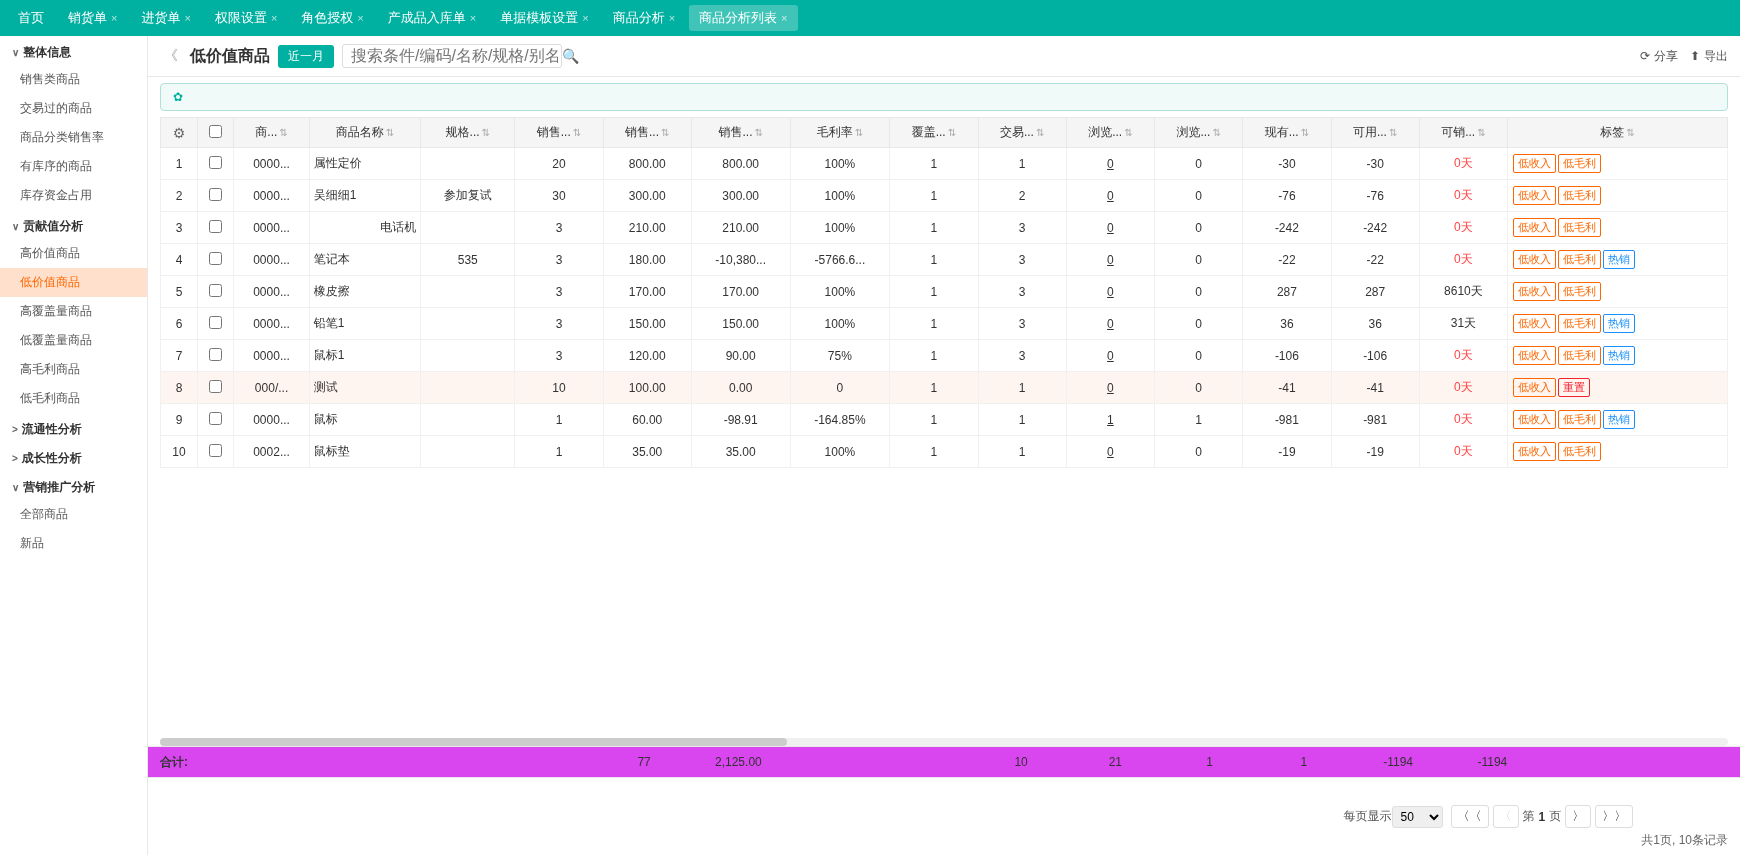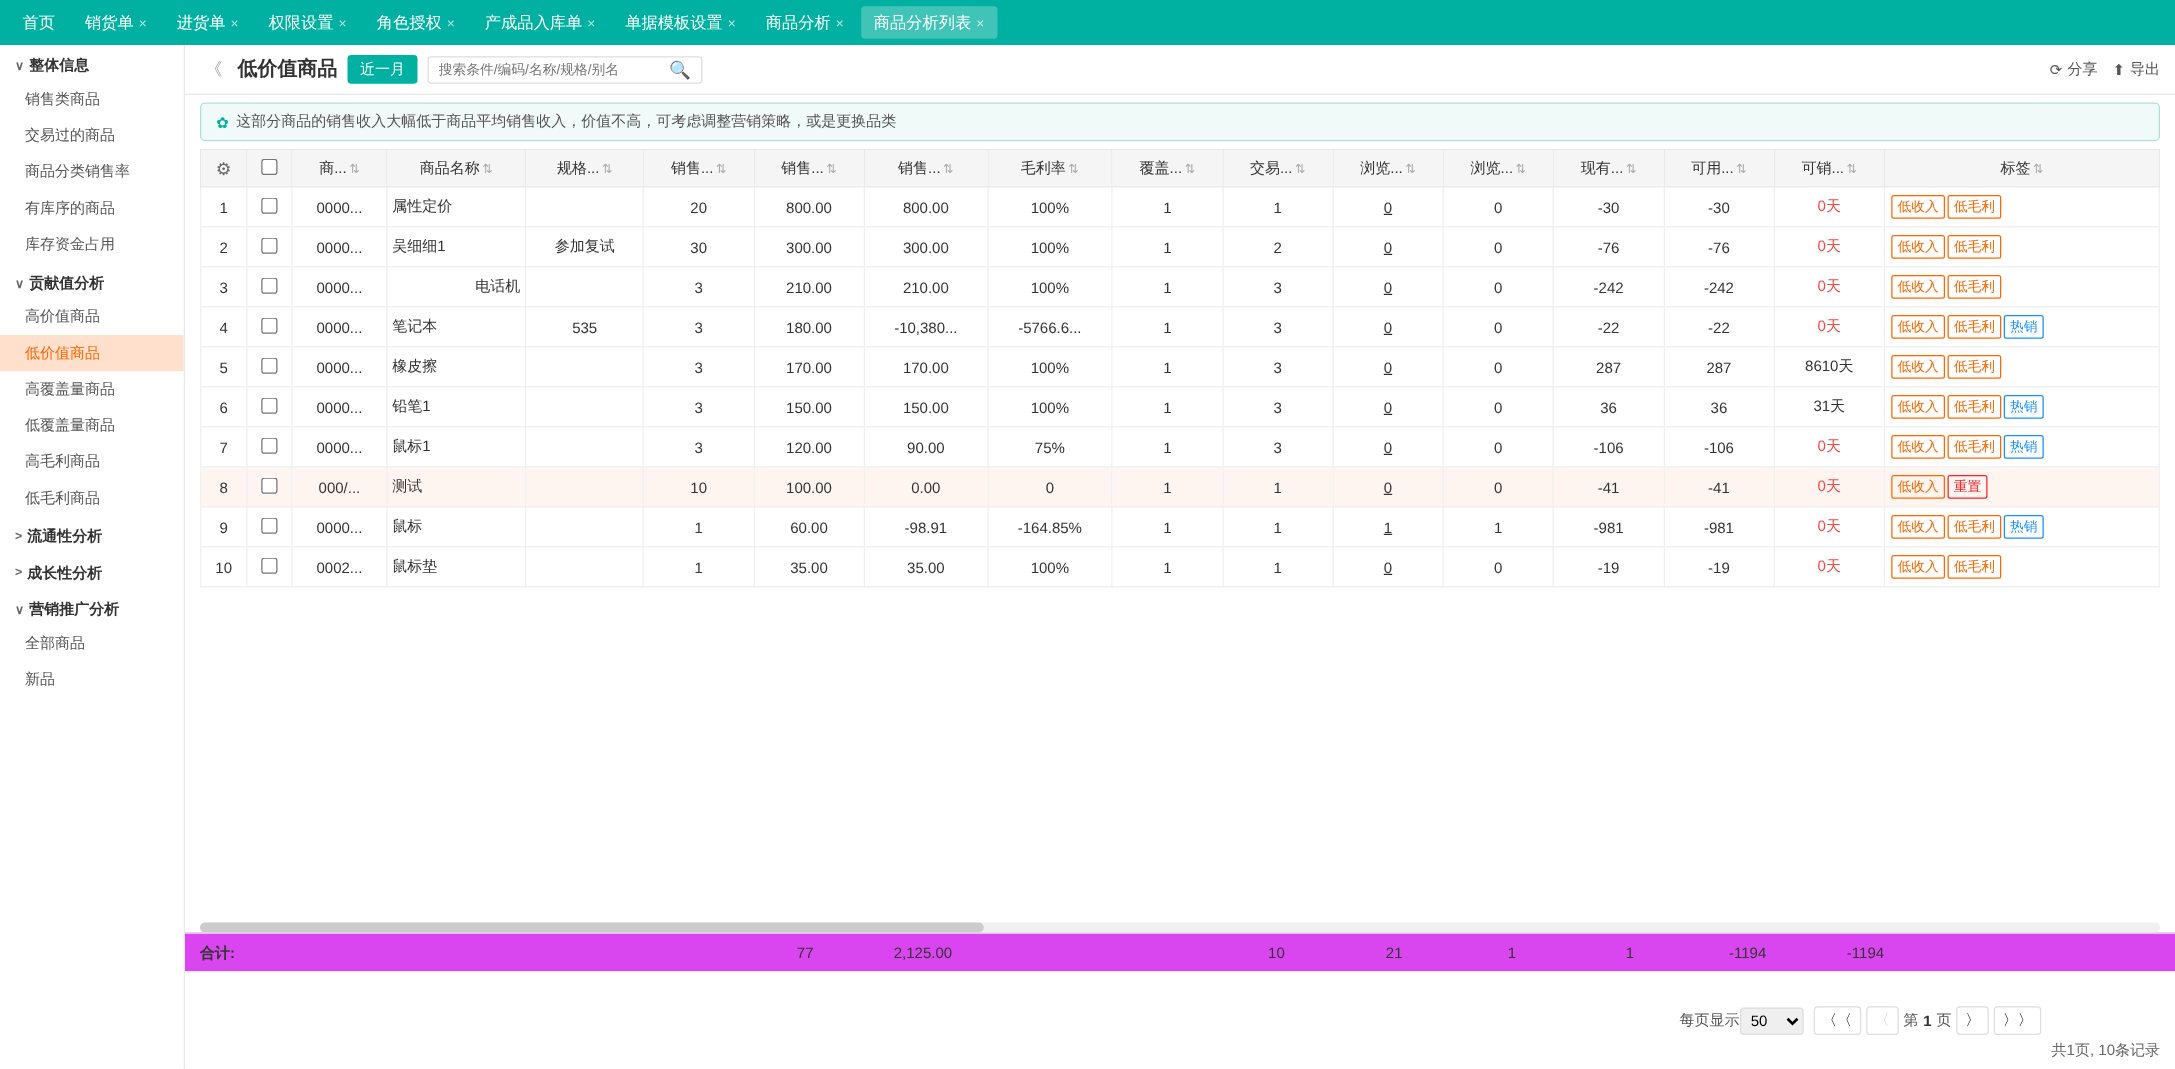--- a/index.html
+++ b/index.html
@@ -99,21 +99,21 @@
       align-items: center;
       border: 1px solid #ddd;
       border-radius: 3px;
       padding: 2px 8px;
       width: 220px;
       gap: 4px;
     }
     .search-box input {
       border: none;
       outline: none;
-      font-size: 11px;
+      font-size: 16px;
       flex: 1;
       color: #1d4ed8;
     }
     .search-icon { color: #ff6600; font-size: 14px; cursor: pointer; }
     .header-right {
       margin-left: auto;
       display: flex;
       align-items: center;
       gap: 12px;
     }
@@ -335,21 +335,20 @@
           </div>
           <div class="header-action">
             <span>⬆</span>
             <span>导出</span>
           </div>
         </div>
       </div>
 
       <div class="info-banner">
         <span class="info-icon">✿</span>
-        <span>这部分商品的销售收入大幅低于商品平均销售收入，价值不高，可考虑调整营销策略，或是更换品类</span>
       </div>
 
       <div class="table-container">
         <table>
           <thead>
             <tr>
               <th><span class="gear-icon">⚙</span></th>
               <th><input type="checkbox" style=""></th>
               <th>商...<span class="sort-icon">⇅</span></th>
               <th>商品名称<span class="sort-icon">⇅</span></th>

